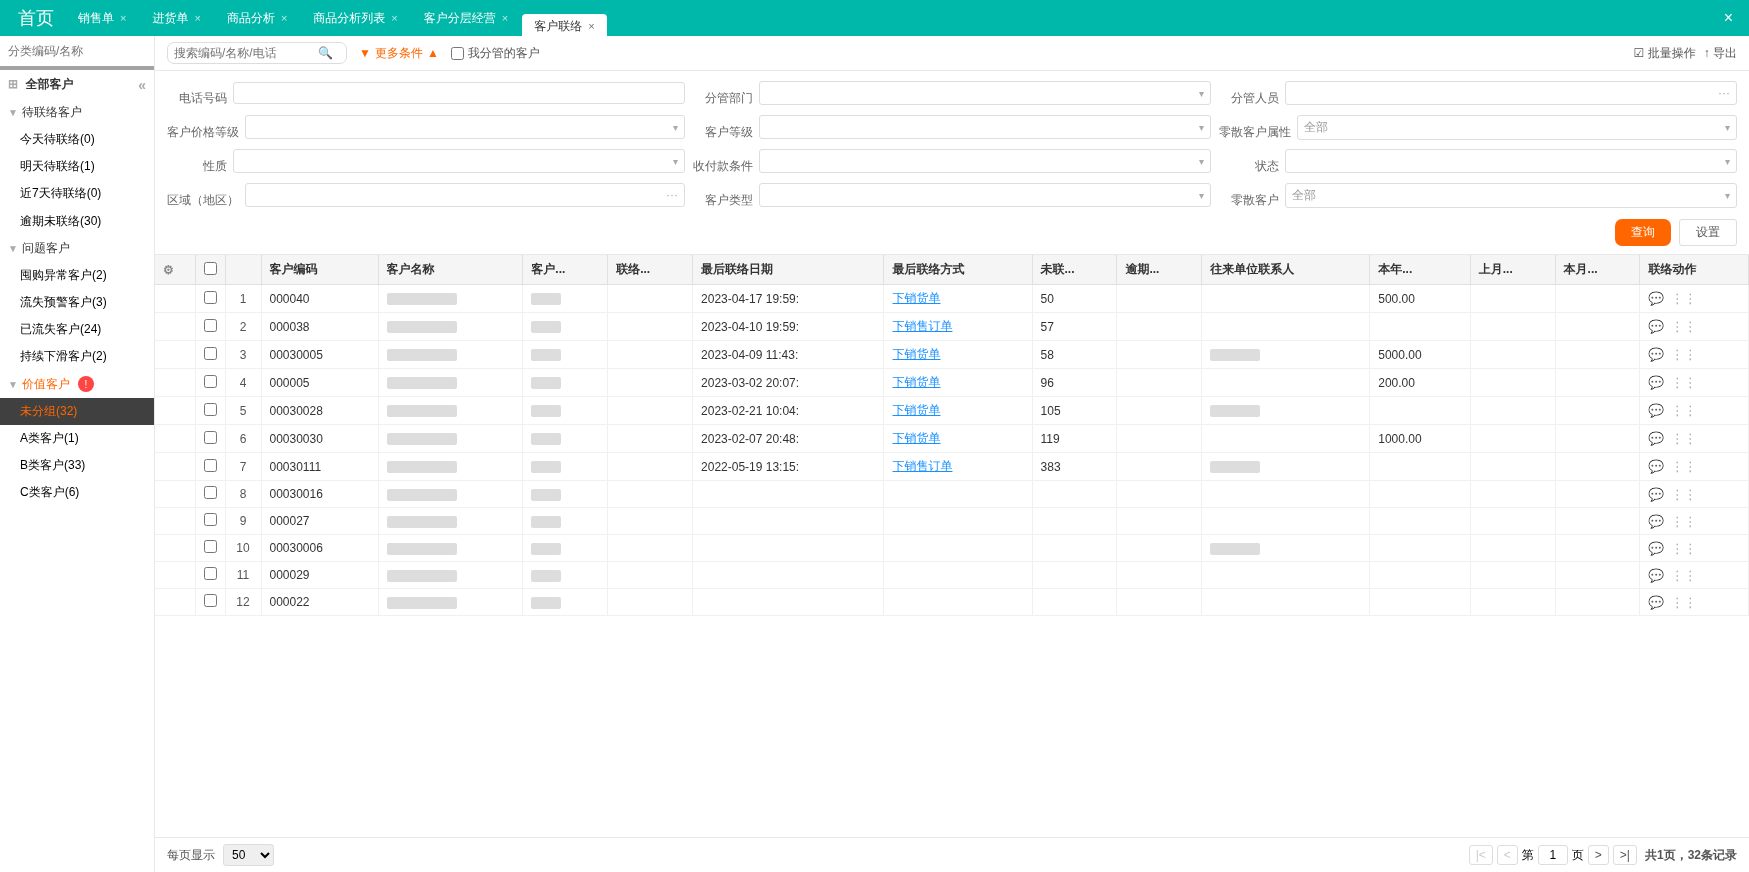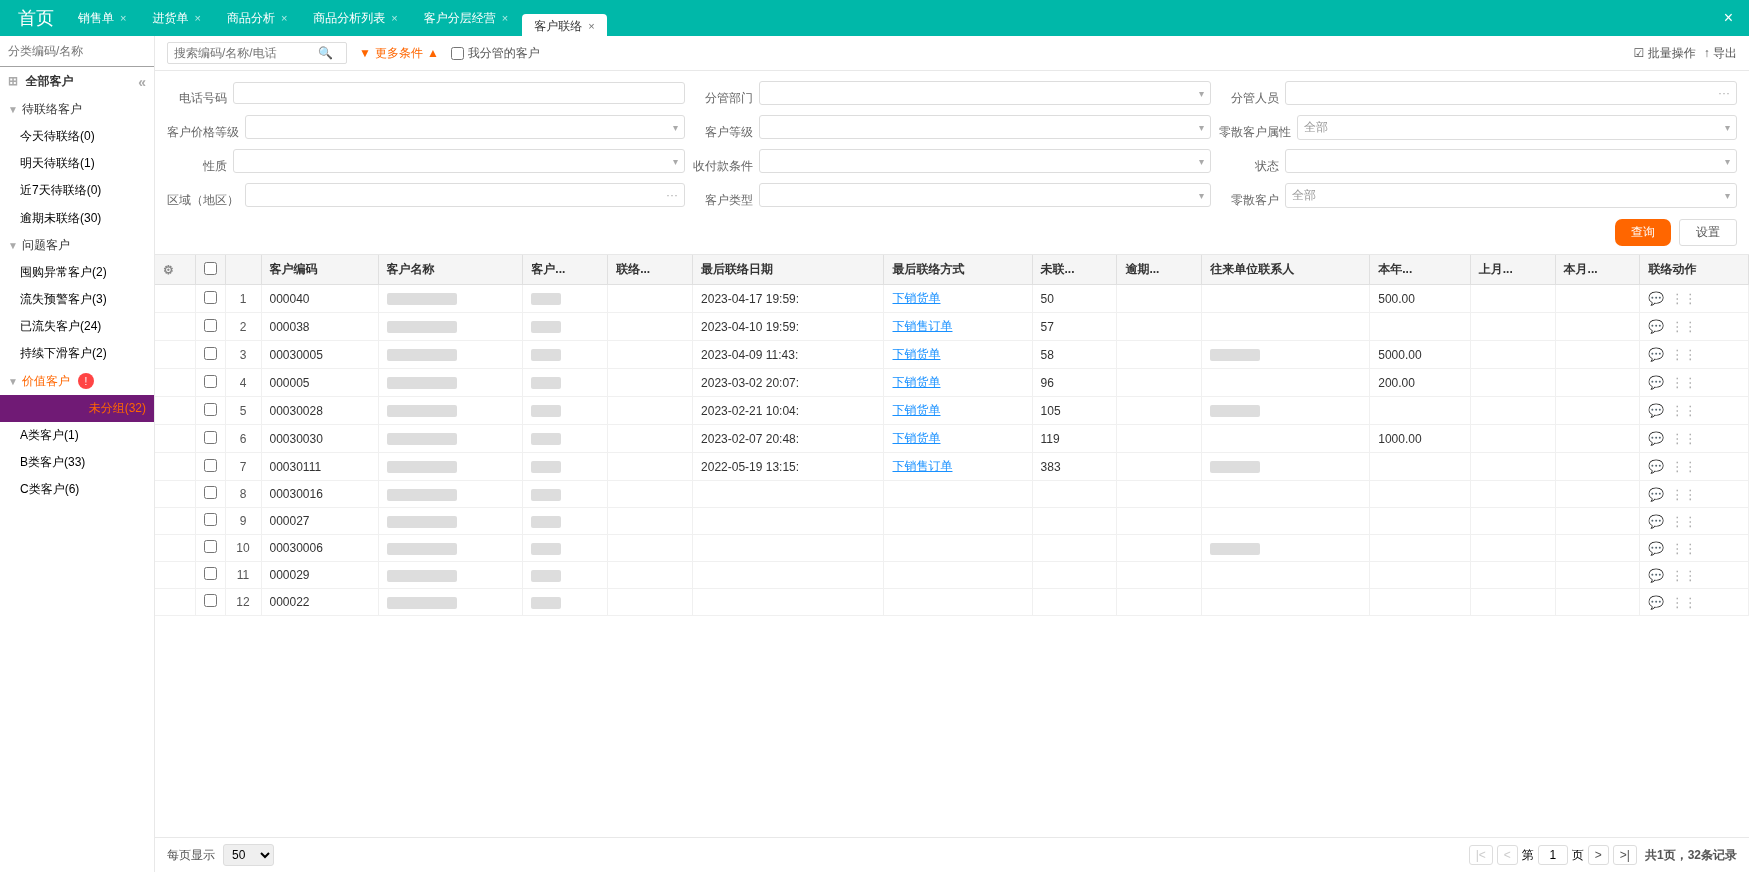--- a/index.html
+++ b/index.html
@@ -62,21 +62,21 @@
       border-right: 1px solid #e8e8e8;
       display: flex;
       flex-direction: column;
       overflow-y: auto;
       flex-shrink: 0;
     }
     .sidebar-search {
       display: flex;
       align-items: center;
       padding: 8px;
-      border-bottom: 1px solid #a3a3a3;
+      border-bottom: 4px solid #a3a3a3;
       gap: 4px;
     }
     .sidebar-search input {
       flex: 1;
       border: none;
       outline: none;
       font-size: 12px;
       color: #999;
     }
     .sidebar-section-header {
@@ -105,21 +105,21 @@
     .sidebar-group-label .arrow {
       color: #aaa;
       font-size: 10px;
     }
     .sidebar-item {
       padding: 4px 8px 4px 20px;
       color: #000000;
       cursor: pointer;
       line-height: 1.6;
     }
-    .sidebar-item.active { background: #701a75; color: #ff6600; text-align: right; }
+    .sidebar-item.active { background: #404040; color: #ff6600; }
 
     
     .content-area {
       flex: 1;
       display: flex;
       flex-direction: column;
       overflow: hidden;
     }
 
     
@@ -128,21 +128,21 @@
       padding: 6px 12px;
       display: flex;
       align-items: center;
       gap: 12px;
       border-bottom: 1px solid #e8e8e8;
     }
     .search-box {
       display: flex;
       align-items: center;
       border: 1px solid #ddd;
-      border-radius: 2px;
+      border-radius: 7px;
       padding: 3px 6px;
       gap: 4px;
       width: 180px;
     }
     .search-box input {
       border: none;
       outline: none;
       font-size: 12px;
       color: #999;
       width: 140px;

